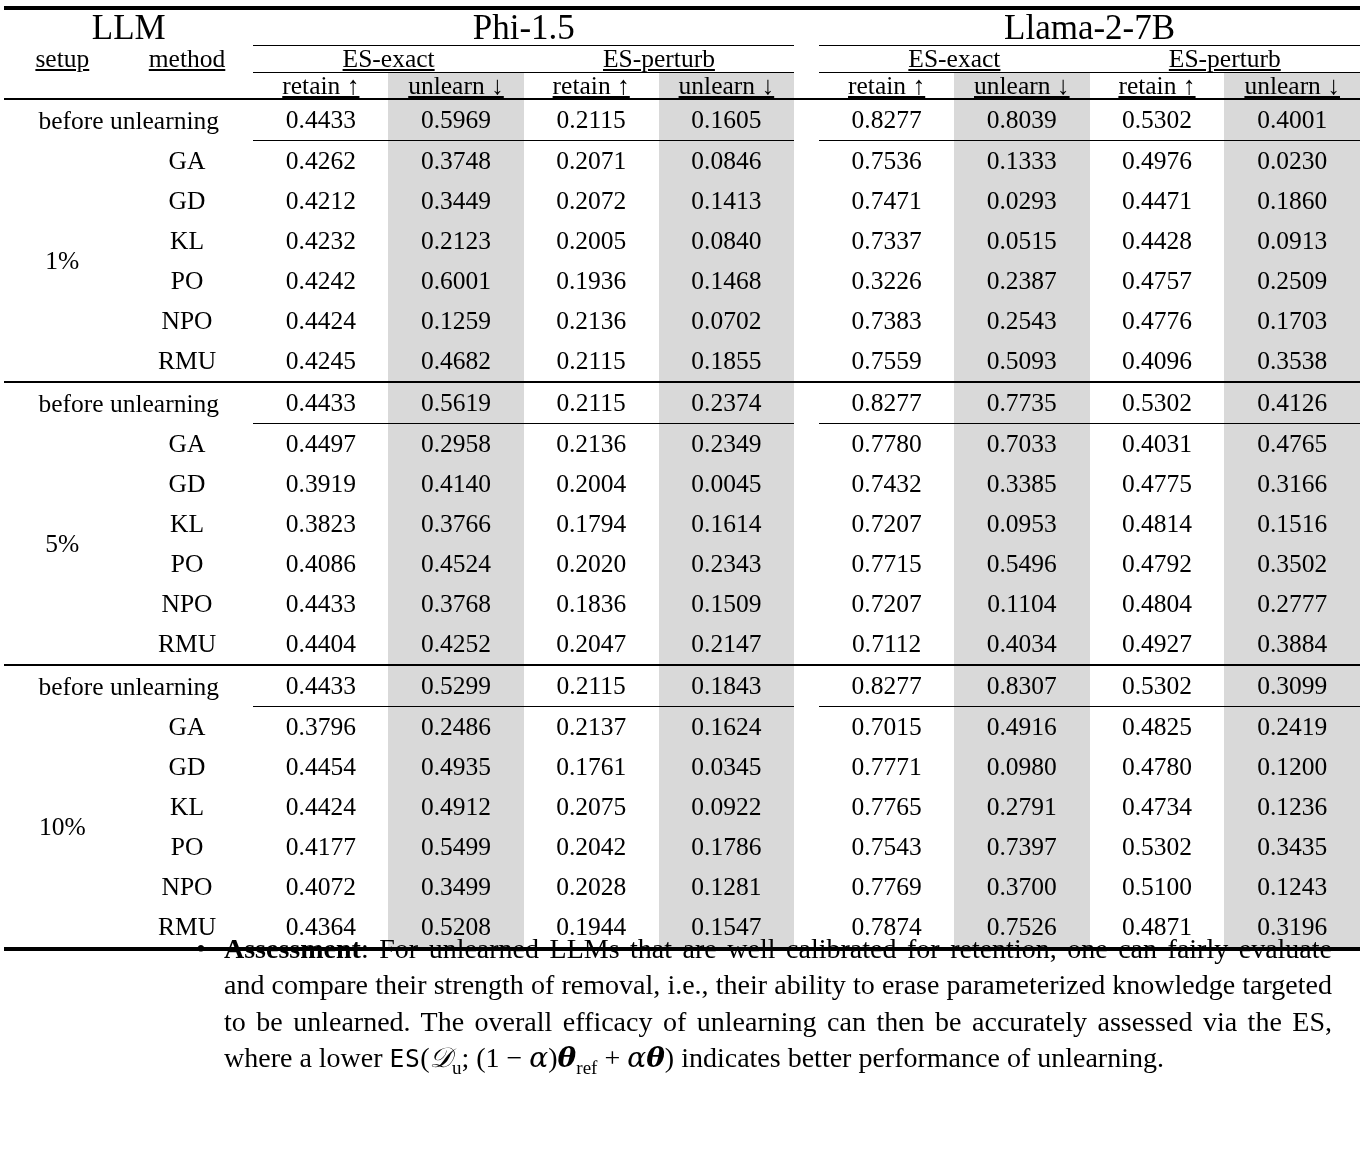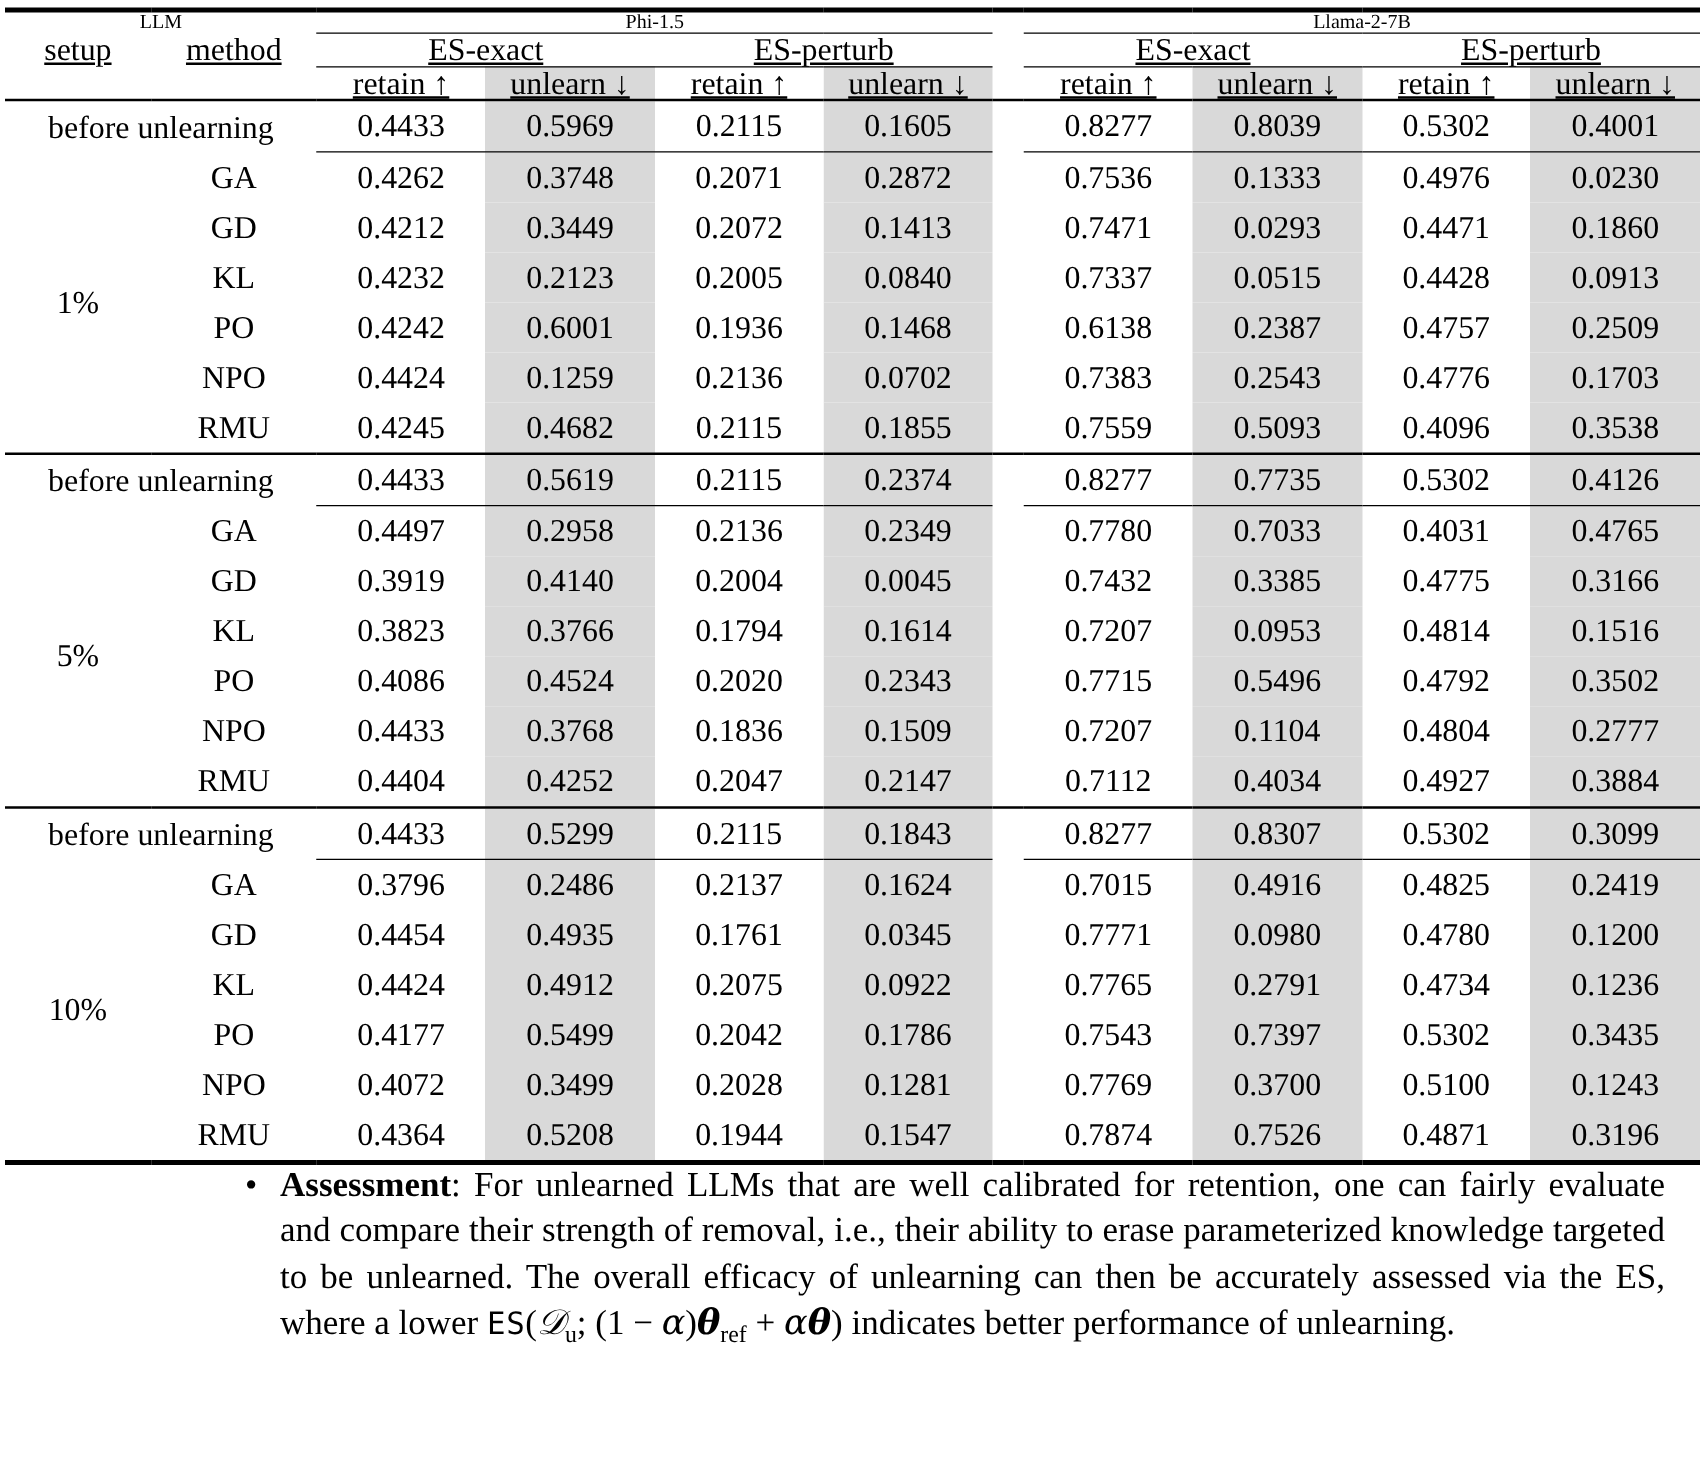--- a/index.html
+++ b/index.html
@@ -40,21 +40,21 @@
     text-align: center;
     vertical-align: middle;
     white-space: nowrap;
   }
 
   
   .toprule td { border-top: 4px solid #000; height: 0; font-size: 0; line-height: 0; }
   .botrule td { border-top: 4px solid #000; height: 0; font-size: 0; line-height: 0; }
   .midrule-heavy td { border-top: 2.5px solid #000; height: 0; font-size: 0; line-height: 0; }
 
-  .hdr-llm { font-size: 16px; padding: 6px 0 4px 0; }
+  .hdr-llm { font-size: 35px; padding: 6px 0 4px 0; }
   .hdr-group { font-size: 25.5px; padding: 2px 0 3px 0; text-decoration: underline; }
   .hdr-sub   { font-size: 25.5px; padding: 2px 0 5px 0; text-decoration: underline; }
 
   .cmidrule { border-bottom: 1.6px solid #000; }
 
   .shade { background: #d9d9d9; }
 
   .datarow td { height: 38px; font-size: 25.5px; }
   .datarow td.val { padding: 1px 0 1px 0; }
 
@@ -174,21 +174,21 @@
             <td class="val underline-vals shade">0.8039</td>
             <td class="val underline-vals">0.5302</td>
             <td class="val underline-vals shade">0.4001</td>
           </tr>
           <tr class="datarow">
             <td class="setup-cell" rowspan="6">1%</td>
             <td class="method-cell">GA</td>
             <td class="val">0.4262</td>
             <td class="val shade">0.3748</td>
             <td class="val">0.2071</td>
-            <td class="val shade">0.2872</td>
+            <td class="val shade">0.0846</td>
             <td class="val"></td>
             <td class="val">0.7536</td>
             <td class="val shade">0.1333</td>
             <td class="val">0.4976</td>
             <td class="val shade bold">0.0230</td>
           </tr>
           <tr class="datarow">
             <td class="method-cell">GD</td>
             <td class="val">0.4212</td>
             <td class="val shade">0.3449</td>
@@ -212,21 +212,21 @@
             <td class="val">0.4428</td>
             <td class="val shade">0.0913</td>
           </tr>
           <tr class="datarow">
             <td class="method-cell">PO</td>
             <td class="val">0.4242</td>
             <td class="val shade">0.6001</td>
             <td class="val">0.1936</td>
             <td class="val shade">0.1468</td>
             <td class="val"></td>
-            <td class="val">0.6138</td>
+            <td class="val">0.3226</td>
             <td class="val shade">0.2387</td>
             <td class="val">0.4757</td>
             <td class="val shade">0.2509</td>
           </tr>
           <tr class="datarow">
             <td class="method-cell">NPO</td>
             <td class="val">0.4424</td>
             <td class="val shade bold">0.1259</td>
             <td class="val">0.2136</td>
             <td class="val shade bold">0.0702</td>

